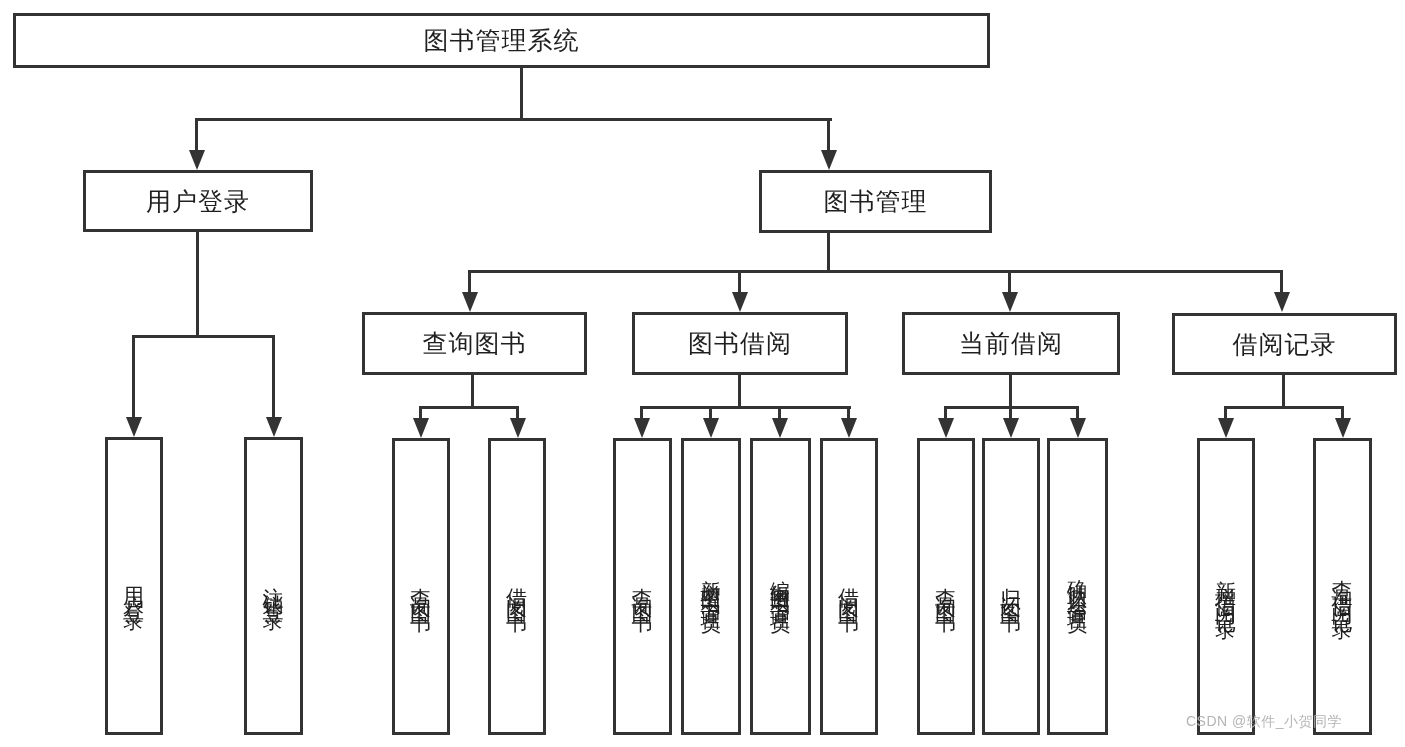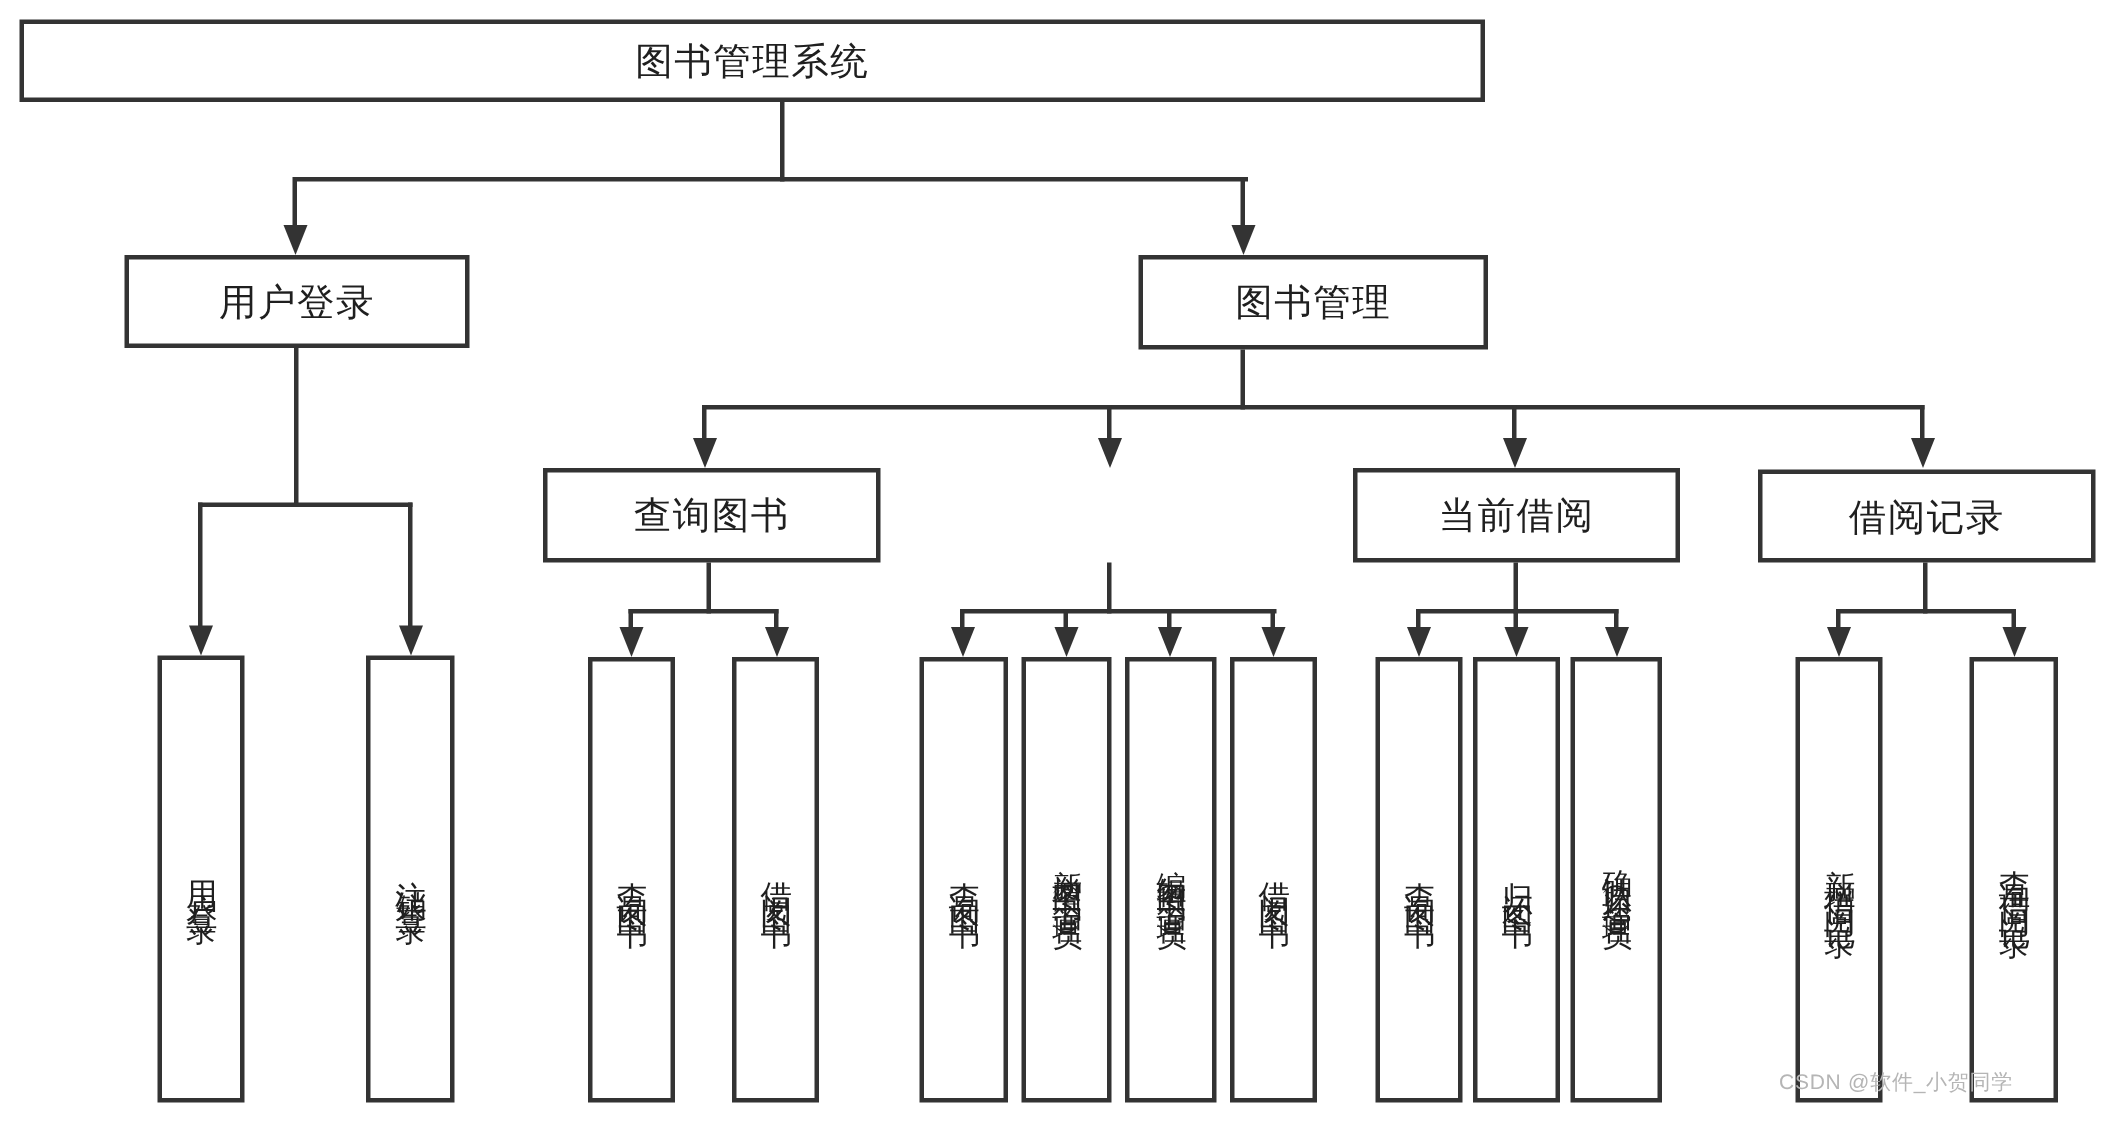--- a/index.html
+++ b/index.html
@@ -47,20 +47,23 @@
   </div>
 
   <div class="box" style="left:712px;top:170px;width:233px;height:63px;margin-left:47px;">
     <span>图书管理</span>
   </div>
 
   <div class="box" style="left:362px;top:312px;width:225px;height:63px;">
     <span>查询图书</span>
   </div>
 
+  <div class="box" style="left:632px;top:312px;width:216px;height:63px;">
+    <span>图书借阅</span>
+  </div>
 
   <div class="box" style="left:902px;top:312px;width:218px;height:63px;">
     <span>当前借阅</span>
   </div>
 
   <div class="box" style="left:1172px;top:313px;width:225px;height:62px;">
     <span>借阅记录</span>
   </div>
 
   <div class="leaf" style="left:105px;top:437px;width:58px;height:298px;">

